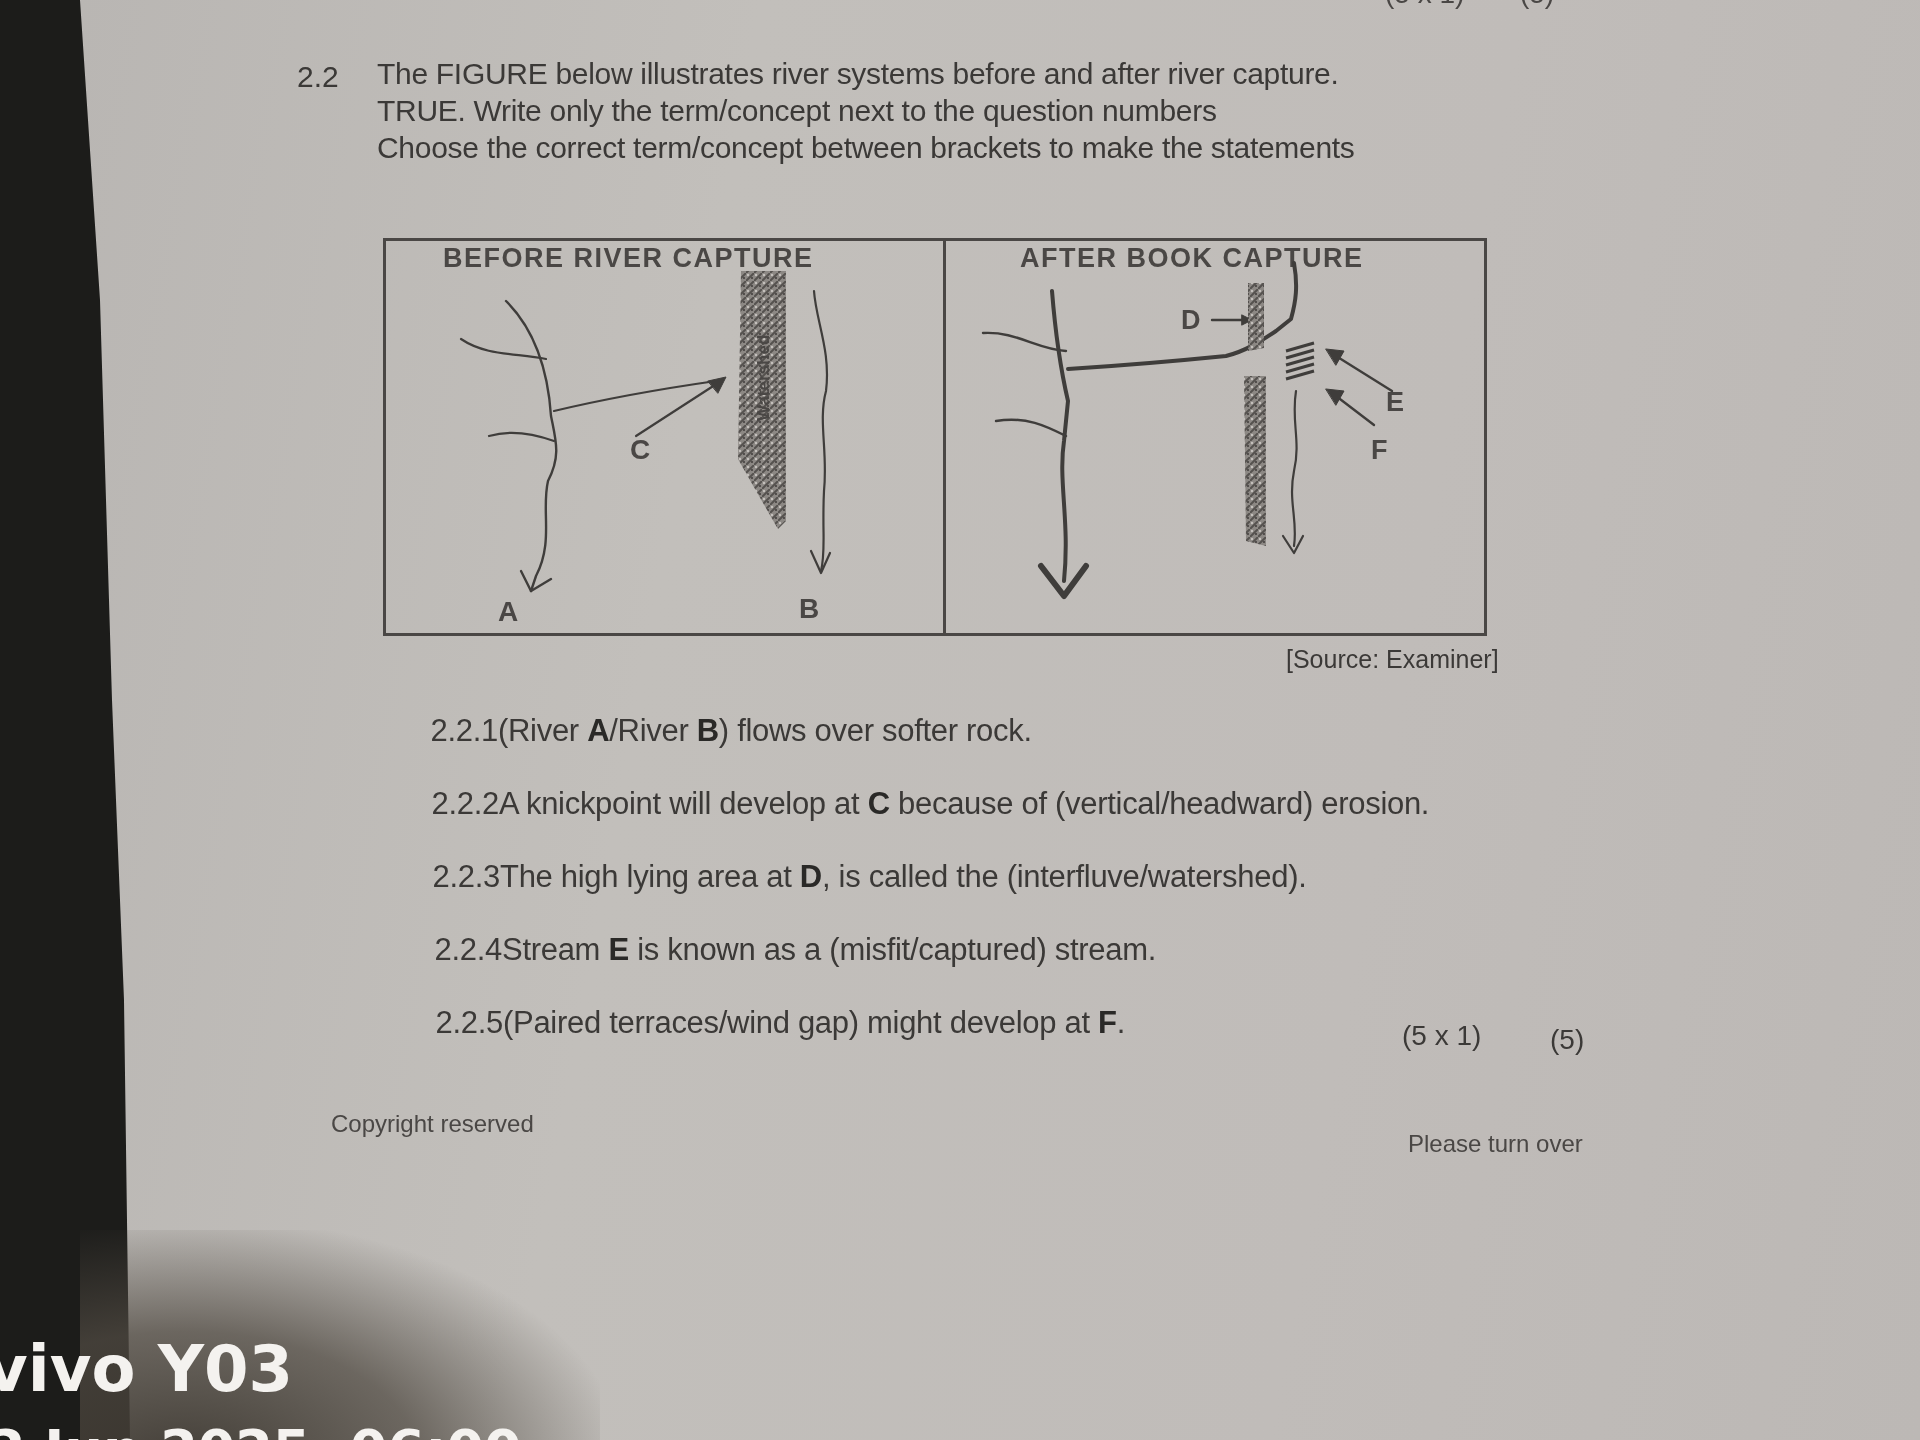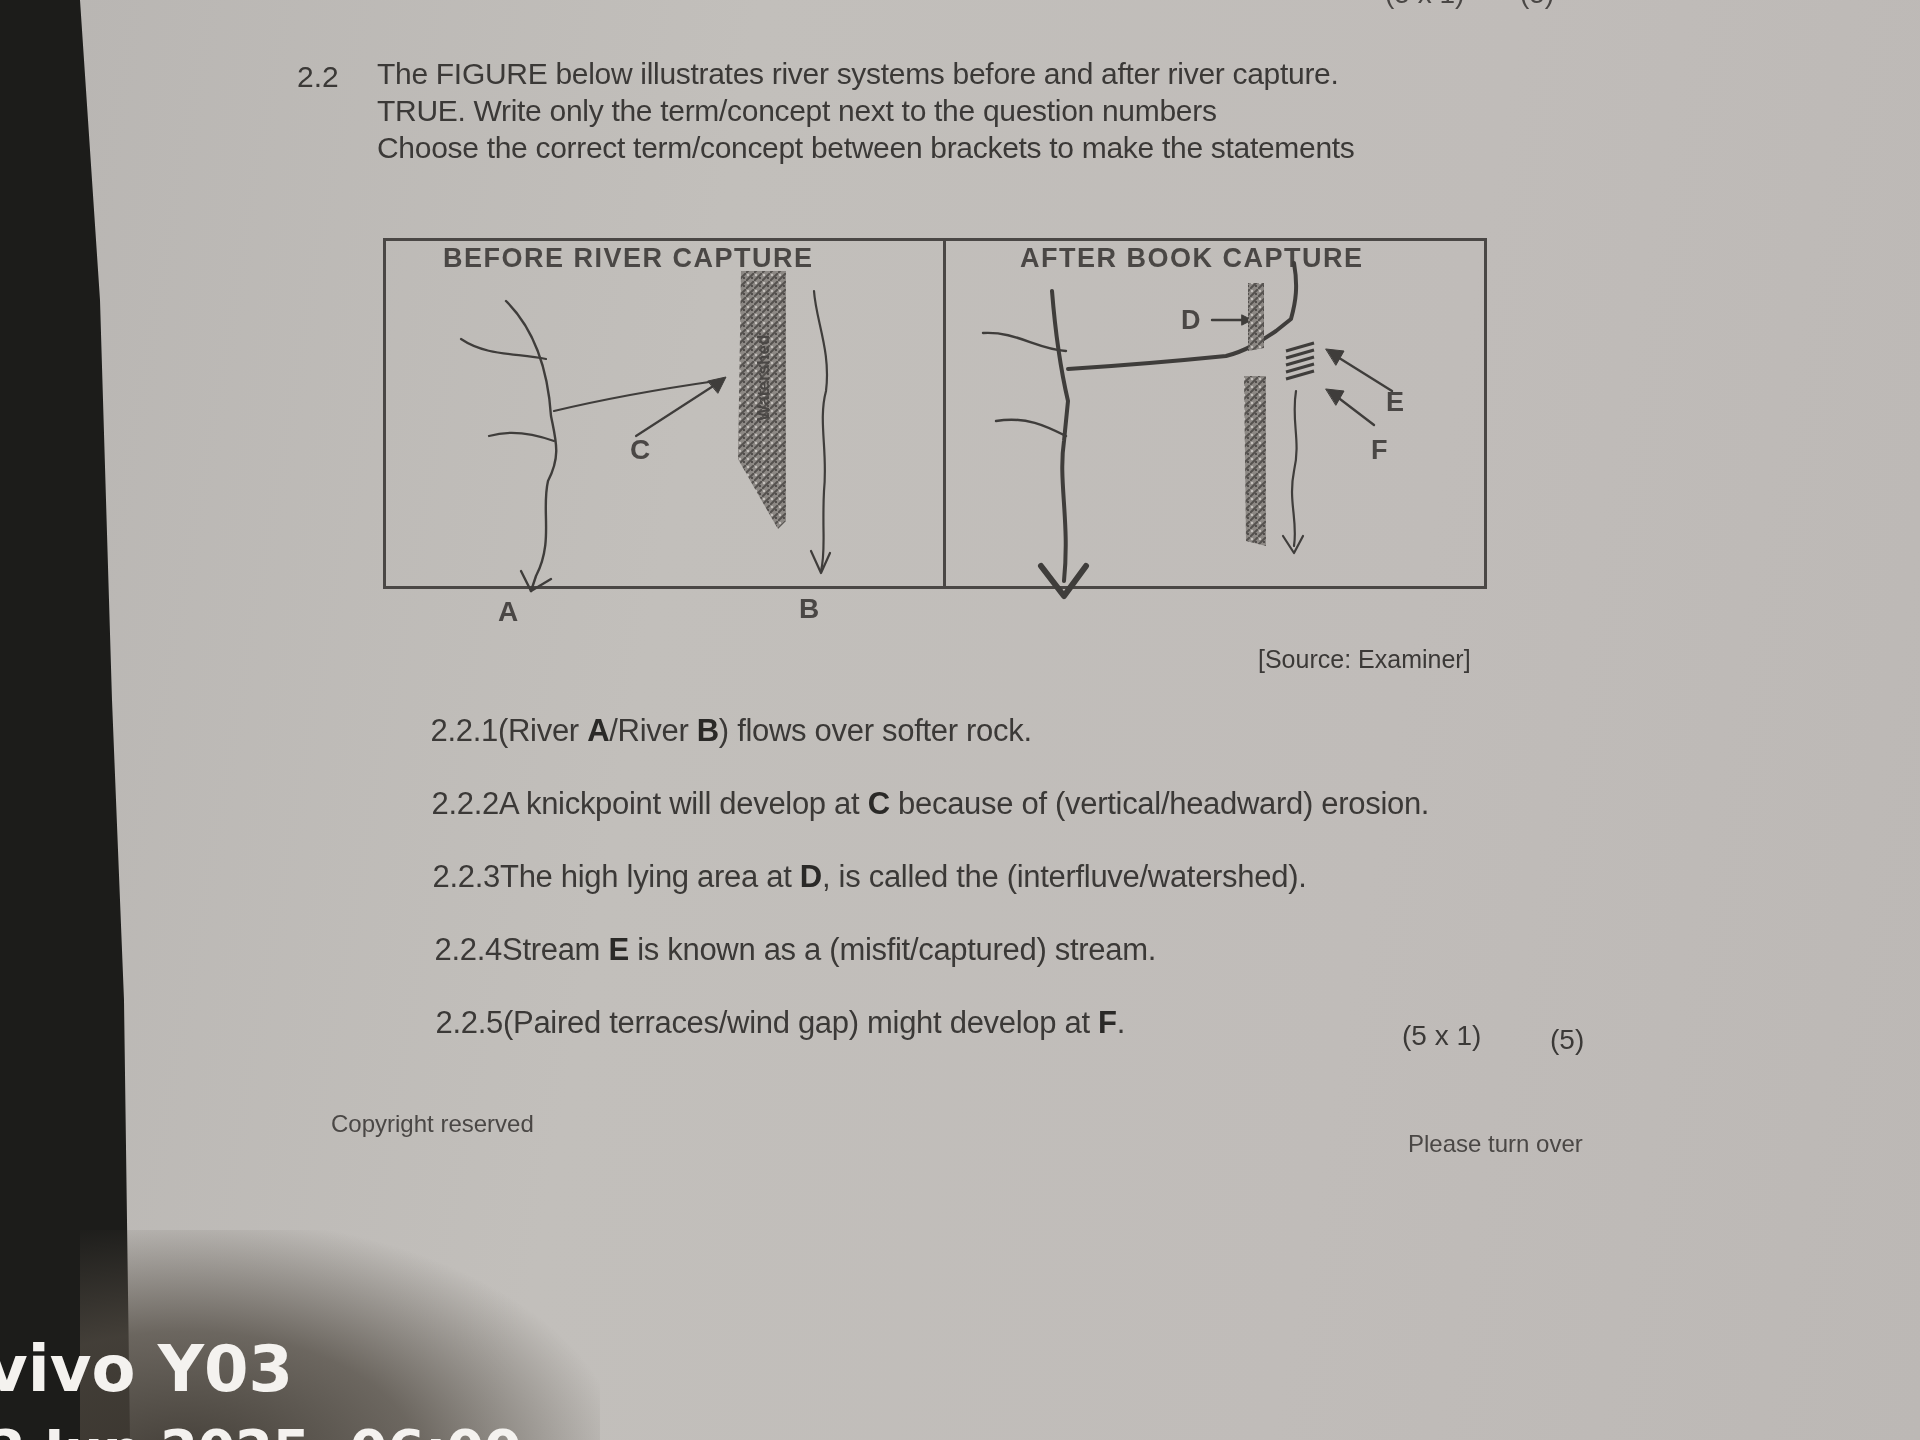--- a/index.html
+++ b/index.html
@@ -23,34 +23,34 @@
       background: radial-gradient(ellipse at 20% 90%, rgba(60,55,48,0.95) 0%, rgba(80,74,66,0.75) 40%, rgba(150,145,140,0.0) 75%);
     }
     .txt { position: absolute; white-space: nowrap; }
     .qnum { font-size: 30px; text-align: center; }
     .intro { font-size: 30px; line-height: 37px; letter-spacing: -0.3px; }
     .item { font-size: 31px; letter-spacing: -0.3px; text-align: right; }
     .item b { color: #2a2927; }
     .sub-num { display: inline-block; width: 106px; }
 
     .figure {
-      position: absolute; left: 383px; top: 238px; width: 1104px; height: 351px;
+      position: absolute; left: 383px; top: 238px; width: 1104px; height: 398px;
       border: 3px solid #4a4745; box-sizing: border-box;
     }
     .figure .divider {
       position: absolute; left: 557px; top: 0; width: 3px; height: 100%; background: #4a4745;
     }
     .panel-title {
       position: absolute; top: 2px; font-size: 27px; font-weight: bold;
       letter-spacing: 1.5px; color: #4a4745;
     }
     .fig-svg { position: absolute; left: 0; top: 0; }
     .lbl { font-family: "Liberation Sans", sans-serif; font-weight: bold; fill: #4a4745; }
 
-    .source { font-size: 25px; }
+    .source { font-size: 25px; margin-left: 28px; }
     .marks { font-size: 28px; }
     .footer { font-size: 24px; color: #4a4745; }
     .watermark {
       position: absolute; color: #f4f2ef; font-family: "DejaVu Sans", sans-serif;
       font-weight: bold; white-space: nowrap;
     }
   </style>
 </head>
 <body>
 

